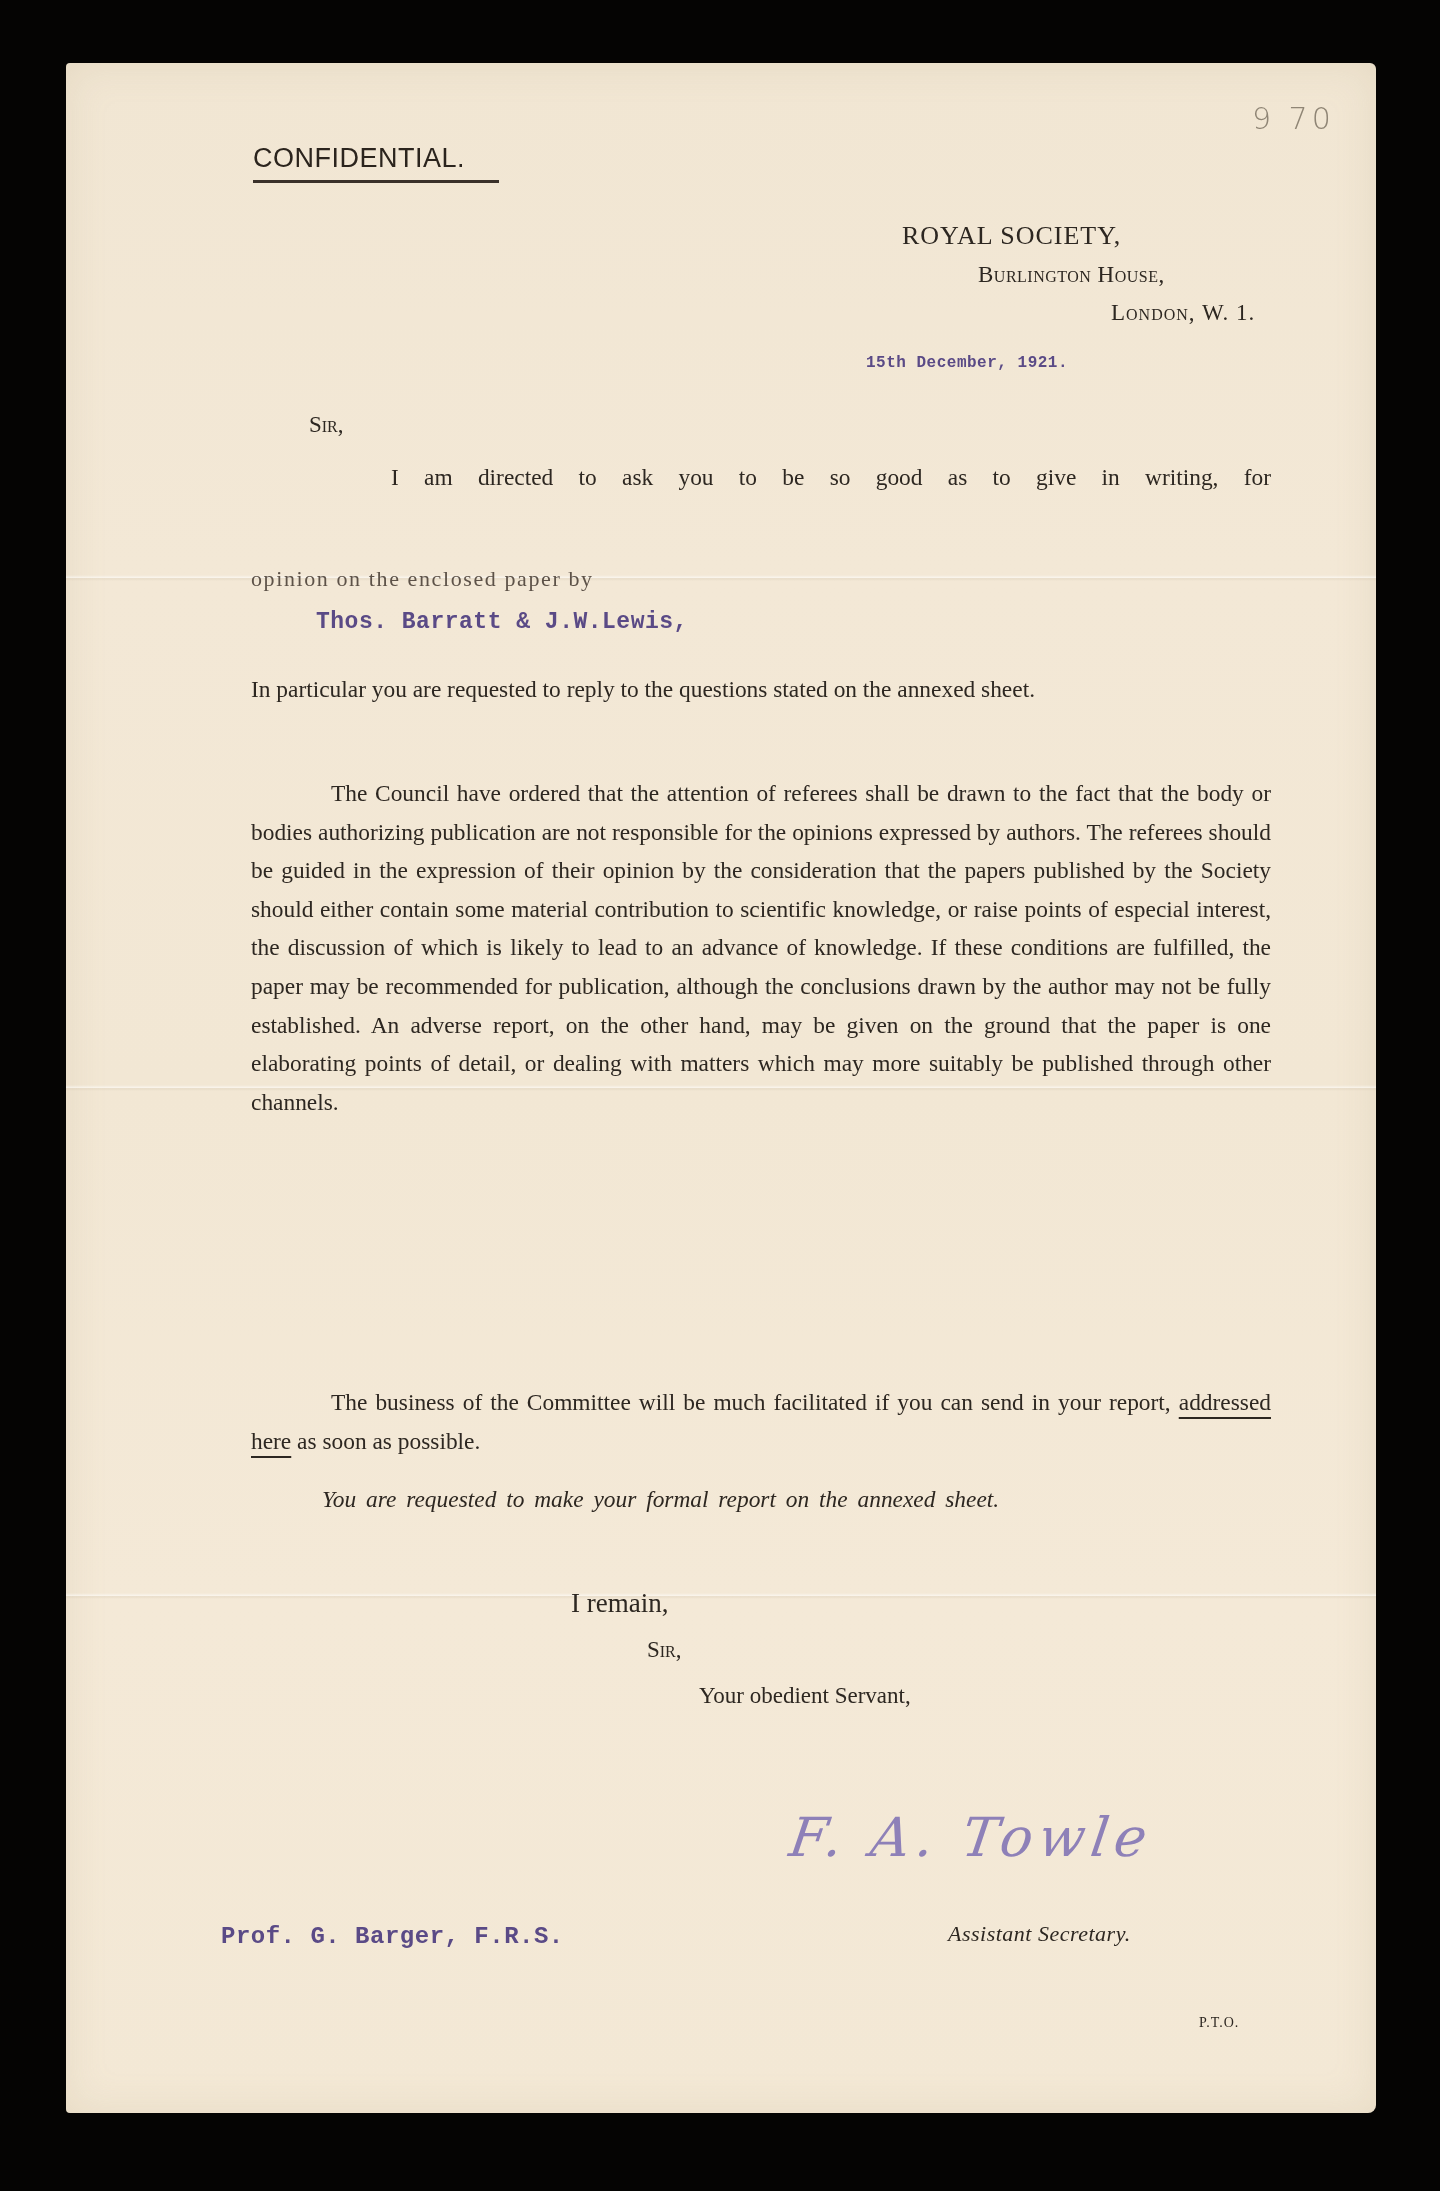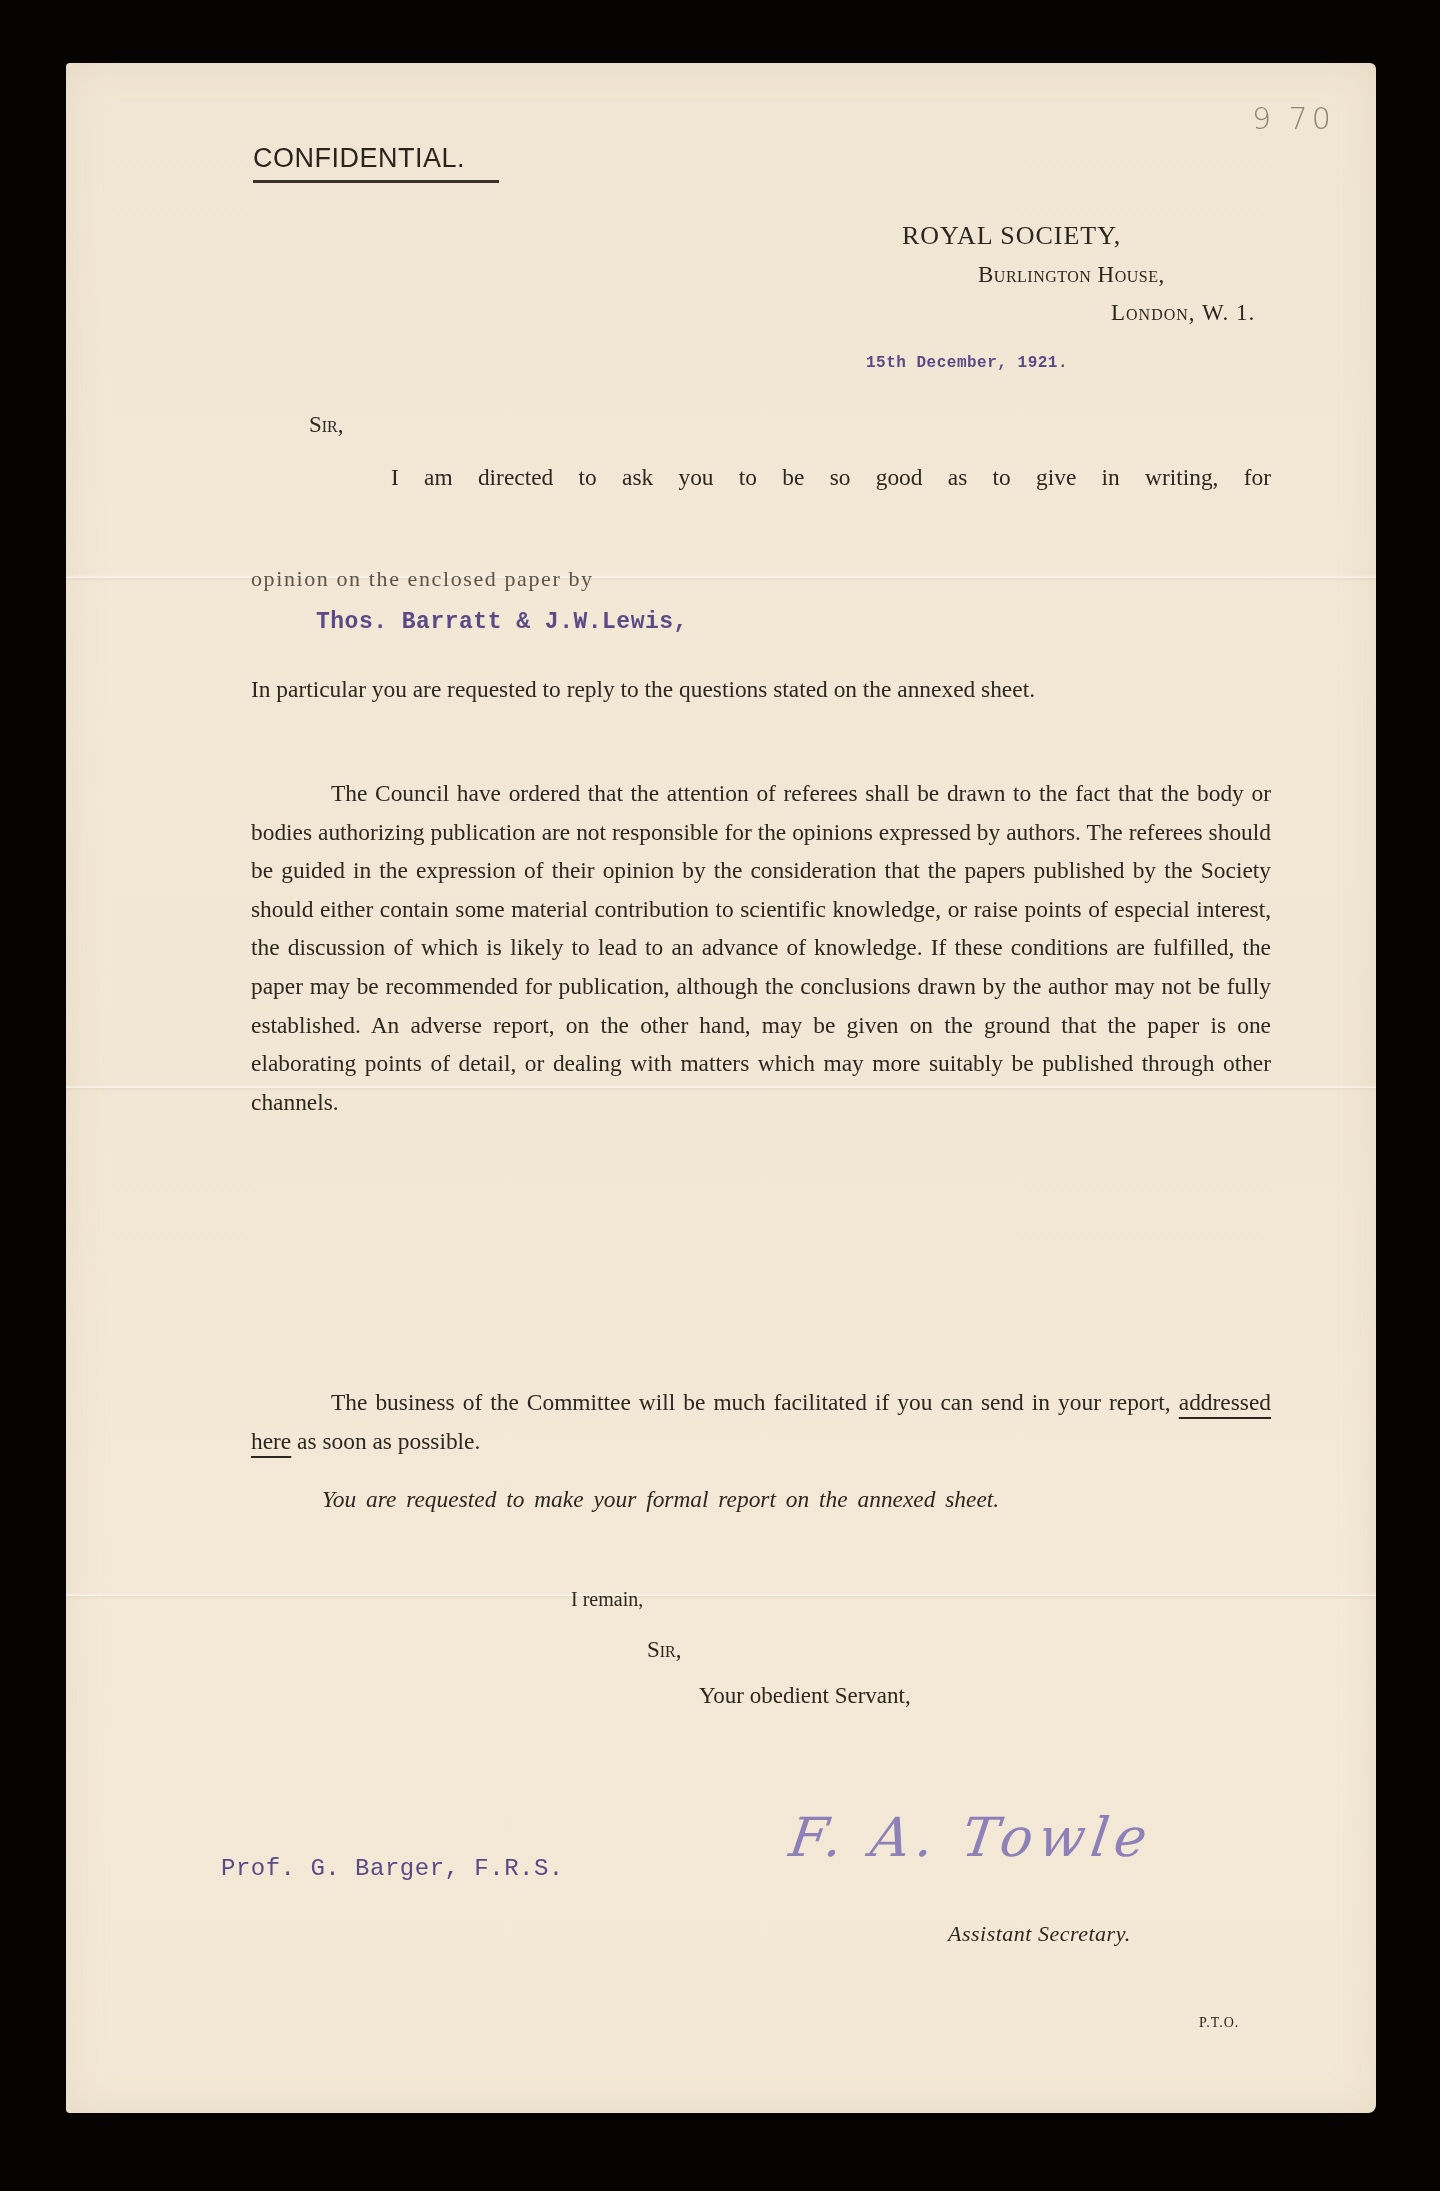--- a/index.html
+++ b/index.html
@@ -99,25 +99,25 @@
 
 
   <div class="body-para indent" style="left:185px; top:1320px; width:1020px;">
     <span>The business of the Committee will be much facilitated if you can send in your report,</span>
     <span class="underlined">addressed here</span>
     <span>as soon as possible.</span>
   </div>
 
   <div class="abs italic" style="left:256px; top:1423px; font-size:23.4px; word-spacing:4px;">You are requested to make your formal report on the annexed sheet.</div>
 
-  <div class="abs" style="left:505px; top:1525px; font-size:20px;">I remain,</div>
+  <div class="abs" style="left:505px; top:1525px; font-size:27px;">I remain,</div>
   <div class="abs sc" style="left:581px; top:1574px; font-size:23px;">Sir,</div>
   <div class="abs" style="left:633px; top:1620px; font-size:23px;">Your obedient Servant,</div>
 
   <div class="abs italic" style="left:724px; top:1743px; font-size:54px; color:#7d6fb3; font-family:'DejaVu Serif', serif; letter-spacing:6px; transform:skewX(-8deg); opacity:0.85;">F. A. Towle</div>
 
   <div class="abs italic" style="left:882px; top:1858px; font-size:22px; letter-spacing:0.5px;">Assistant Secretary.</div>
 
-  <div class="abs typed" style="left:155px; top:1792px; font-size:24px;">Prof. G. Barger, F.R.S.</div>
+  <div class="abs typed" style="left:155px; top:1860px; font-size:24px;font-weight:bold;">Prof. G. Barger, F.R.S.</div>
 
   <div class="abs" style="left:1133px; top:1952px; font-size:14px; letter-spacing:1px;">P.T.O.</div>
 
 </div>
 
 </body></html>

